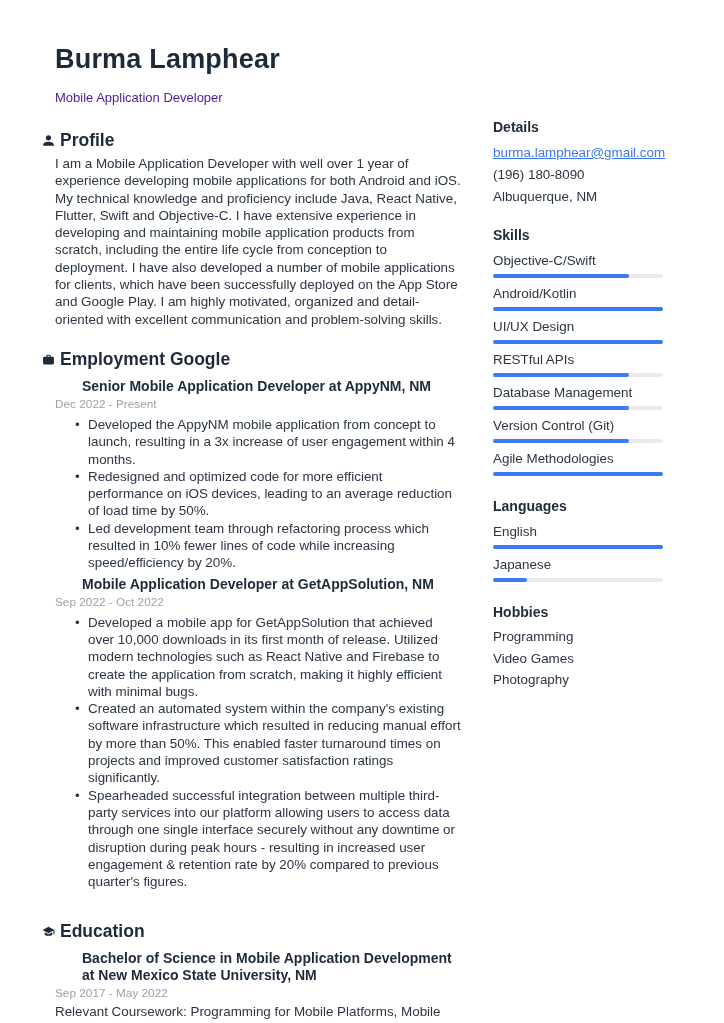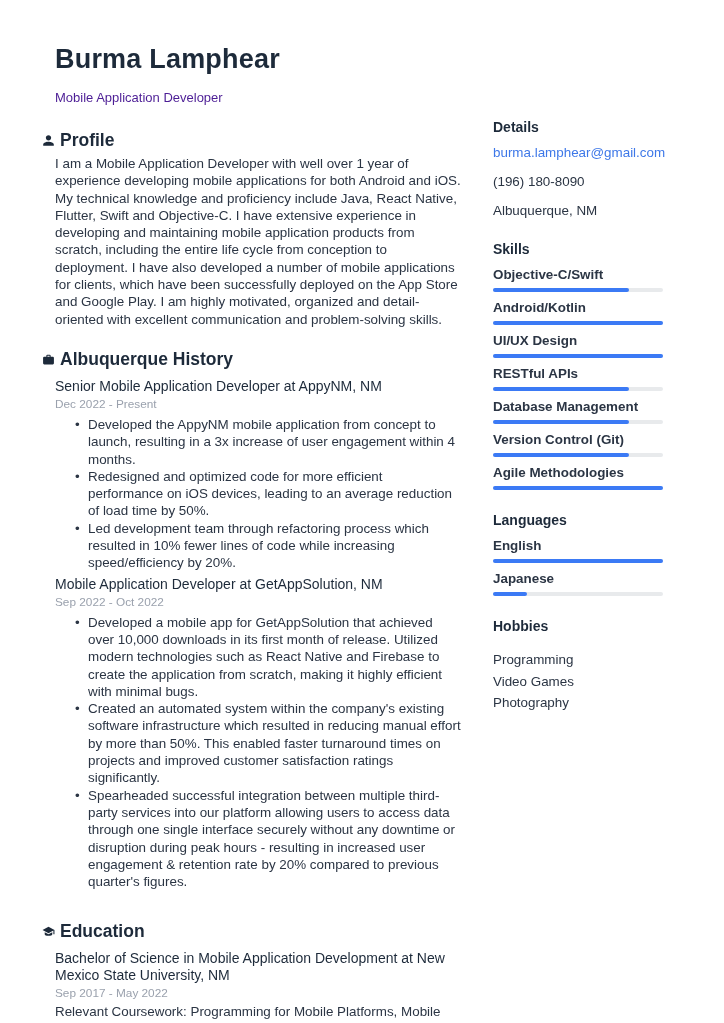--- a/index.html
+++ b/index.html
@@ -24,43 +24,43 @@
   .left-col{position:absolute;left:42px;top:129px;width:419px;}
   .sec-head{display:flex;align-items:center;}
   .sec-head .icon{width:13px;height:13px;color:var(--heading);flex:0 0 13px;margin-right:5px;margin-top:1px;}
   .sec-head .icon svg{width:13px;height:13px;display:block;fill:currentColor;}
   .sec-head h2{font-size:17.5px;line-height:22px;font-weight:700;color:var(--heading);}
   .body-text{margin:4px 0 0 13px;font-size:13.4px;line-height:17.3px;color:var(--body);}
   .sec-employment{margin-top:20px;}
   .sec-education{margin-top:30px;}
   .job{margin:8px 0 0 13px;}
   .job + .job{margin-top:4px;}
-  .item-title{font-size:14px;line-height:17px;font-weight:400;color:var(--heading);}
+  .item-title{font-size:14px;line-height:17px;font-weight:700;color:var(--heading);margin-left:27px;}
   .dates{font-size:11.8px;line-height:14px;color:var(--muted);margin-top:2px;}
   ul.bullets{list-style:none;margin-top:5px;}
   ul.bullets li{position:relative;padding-left:33px;font-size:13.4px;line-height:17.3px;color:var(--body);}
   ul.bullets li::before{content:"\2022";position:absolute;left:20px;color:var(--body);}
   .edu-body{margin:8px 0 0 13px;}
   .edu-desc{margin:3px 0 0 0;font-size:13.4px;line-height:17.3px;color:var(--body);}
 
   
   .right-col{position:absolute;left:493px;top:119px;width:170px;}
   .side-sec{margin-top:22px;}
   .side-sec:first-child{margin-top:0;}
   .side-sec h3{font-size:14px;line-height:17px;font-weight:700;color:var(--heading);}
-  .detail-item{font-size:13.4px;line-height:17px;color:var(--body);margin-top:12px;display:block;}
+  .detail-item{font-size:13.4px;line-height:17px;color:var(--body);margin-top:5px;display:block;}
   .detail-item.first{margin-top:8px;}
-  a.link{color:var(--link);cursor:pointer;}
-  .skill-row{margin-top:7px;font-weight:bold;}
+  a.link{color:var(--link);text-decoration:underline;cursor:pointer;}
+  .skill-row{margin-top:7px;}
   .skill-row.first{margin-top:8px;}
   .skill-label{font-size:13.4px;line-height:17px;color:var(--body);}
   .bar{position:relative;height:4px;margin-top:5px;background:var(--track);border-radius:2px;}
   .bar-fill{position:absolute;left:0;top:0;height:100%;background:var(--accent);border-radius:2px;}
   .hobby-item{font-size:13.4px;line-height:21.5px;color:var(--body);}
-  .hobby-list{margin-top:14px;}
+  .hobby-list{margin-top:5px;}
 </style>
 </head>
 <body>
 
 <div class="page">
 
   <header class="hdr">
     <h1>Burma Lamphear</h1>
     <div class="role">Mobile Application Developer</div>
   </header>
@@ -79,21 +79,21 @@
       <p class="body-text">I am a Mobile Application Developer with well over 1 year of experience developing mobile applications for both Android and iOS. My technical knowledge and proficiency include Java, React Native, Flutter, Swift and Objective-C. I have extensive experience in developing and maintaining mobile application products from scratch, including the entire life cycle from conception to deployment. I have also developed a number of mobile applications for clients, which have been successfully deployed on the App Store and Google Play. I am highly motivated, organized and detail-oriented with excellent communication and problem-solving skills.</p>
     </section>
 
     <section class="sec-employment">
       <div class="sec-head">
         <span class="icon">
           <svg viewBox="0 0 24 24">
               <path d="M20 7h-4V5a2 2 0 0 0-2-2h-4a2 2 0 0 0-2 2v2H4a2 2 0 0 0-2 2v10a2 2 0 0 0 2 2h16a2 2 0 0 0 2-2V9a2 2 0 0 0-2-2zM10 5h4v2h-4V5z"></path>
             </svg>
         </span>
-        <h2>Albuquerque History</h2>
+        <h2>Employment Google</h2>
       </div>
       <div id="jobs">
           <div class="job">
             <h3 class="item-title">Senior Mobile Application Developer at AppyNM, NM</h3>
             <div class="dates">Dec 2022 - Present</div>
             <ul class="bullets">
               <li>Developed the AppyNM mobile application from concept to launch, resulting in a 3x increase of user engagement within 4 months.</li>
               <li>Redesigned and optimized code for more efficient performance on iOS devices, leading to an average reduction of load time by 50%.</li>
               <li>Led development team through refactoring process which resulted in 10% fewer lines of code while increasing speed/efficiency by 20%.</li>
             </ul>

